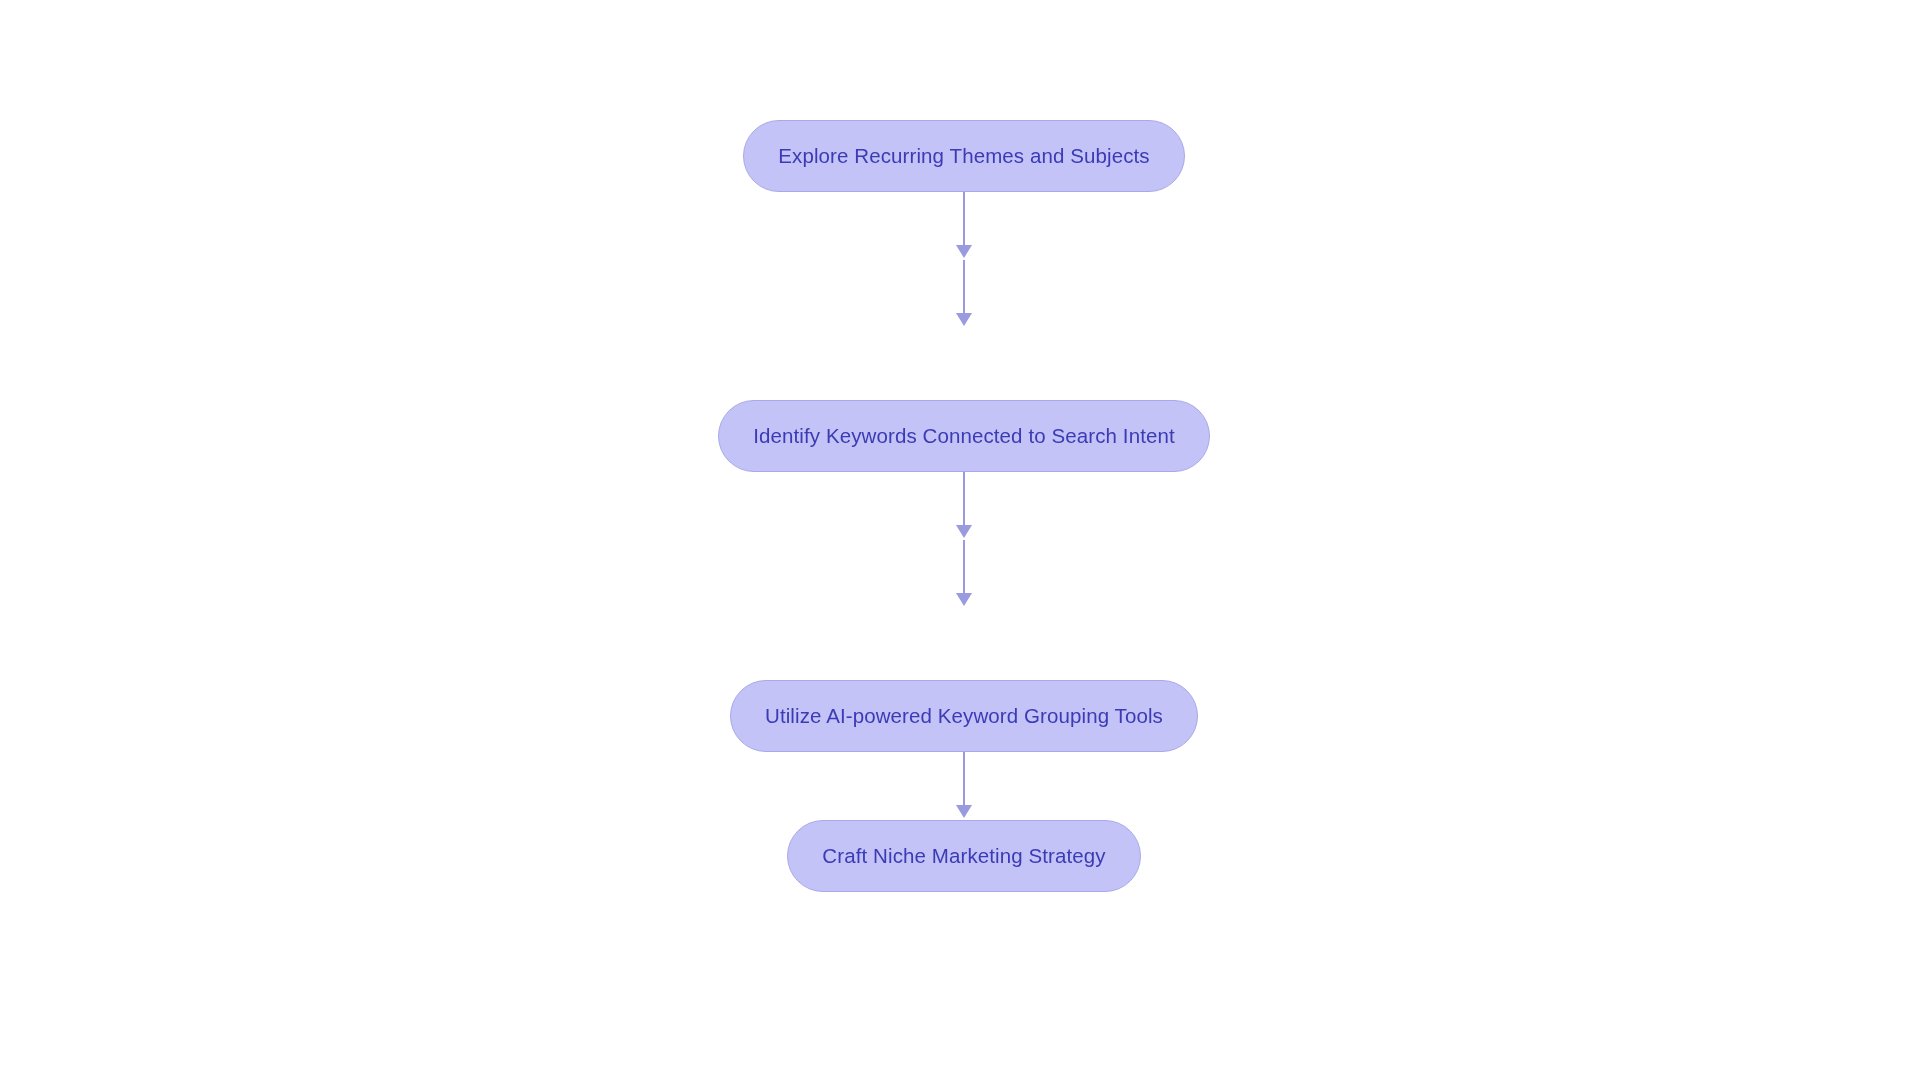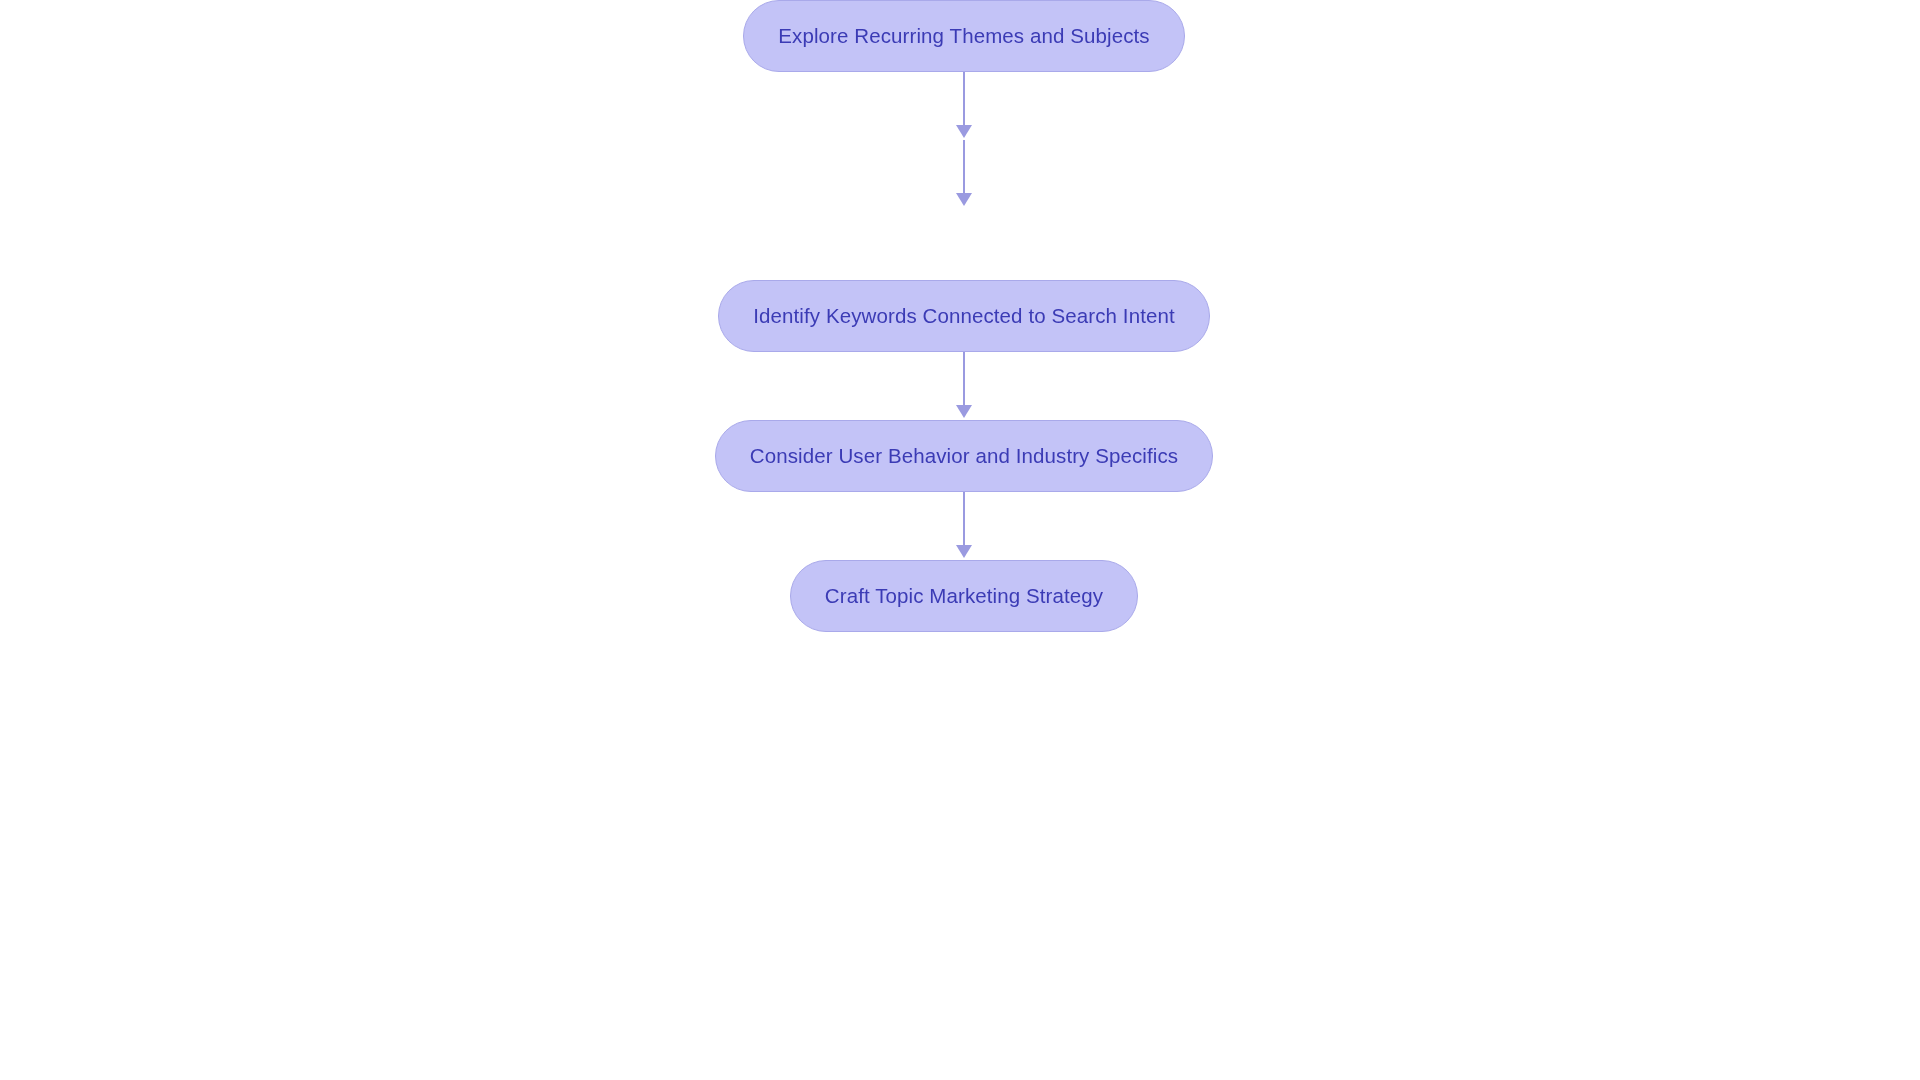--- a/index.html
+++ b/index.html
@@ -24,21 +24,21 @@
 
   .flow-column {
     position: absolute;
     left: 0;
     top: 0;
     width: 1920px;
     height: 1080px;
     display: flex;
     flex-direction: column;
     align-items: center;
-    justify-content: flex-start;
+    justify-content: center;
   }
 
   
   .node-slot {
     height: 140px;
     display: flex;
     flex-direction: column;
     align-items: center;
     justify-content: flex-start;
     position: relative;
@@ -117,33 +117,39 @@
       <div class="flow-node">
         <span>Identify Keywords Connected to Search Intent</span>
       </div>
       <div class="connector">
         <div class="connector-line"></div>
         <div class="connector-head"></div>
       </div>
     </div>
 
     <div class="node-slot">
+      <div class="connector">
+        <div class="connector-line"></div>
+        <div class="connector-head"></div>
+      </div>
+    </div>
+
+    <div class="node-slot">
       <div class="flow-node">
-        <span>Consider User Behavior and Industry Specifics</span>
+        <span>Utilize AI-powered Keyword Grouping Tools</span>
       </div>
       <div class="connector">
         <div class="connector-line"></div>
         <div class="connector-head"></div>
       </div>
     </div>
 
 
 
-
     <div class="node-slot">
       <div class="flow-node">
-        <span>Craft Topic Marketing Strategy</span>
+        <span>Craft Niche Marketing Strategy</span>
       </div>
 
     </div>
 
   </div>
 </div>
 
 </body></html>

